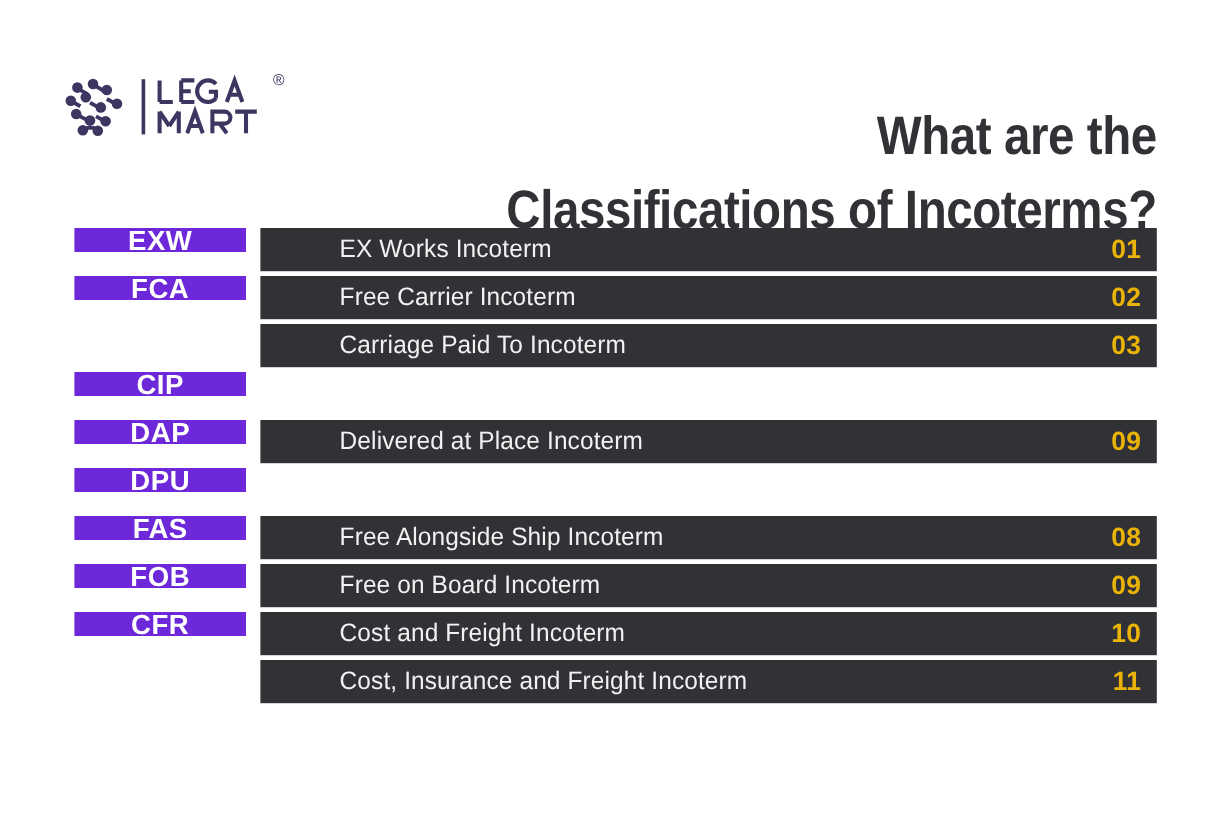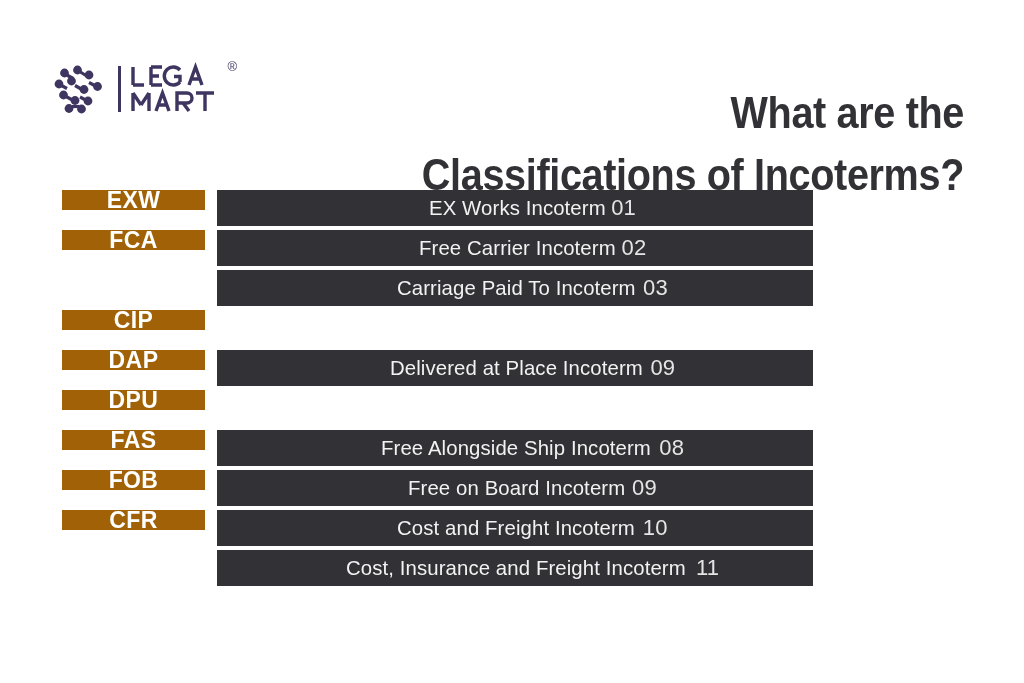--- a/index.html
+++ b/index.html
@@ -98,59 +98,59 @@
     height: 36px;
     margin-bottom: 4px;
     display: block;
   }
   .code-box {
     position: absolute;
     left: 62px;
     top: 0;
     width: 143px;
     height: 20px;
-    background: #a16207;
+    background: #6d28d9;
     color: #ffffff;
     display: flex;
     align-items: center;
     justify-content: center;
     font-family: "Liberation Sans Narrow", "Liberation Sans", sans-serif;
     font-weight: bold;
     font-size: 23px;
     letter-spacing: 0.4px;
     box-sizing: border-box;
   }
   .desc-bar {
     position: absolute;
     left: 217px;
     top: 0;
-    width: 596px;
+    width: 747px;
     height: 36px;
     background: #313136;
     box-sizing: border-box;
     display: flex;
     align-items: center;
-    justify-content: center;
-    padding: 0 31px 0 66px;
+    justify-content: space-between;
+    padding: 0 13px 0 66px;
   }
   .desc-text {
     color: #f2f2f2;
     font-family: "Liberation Sans Narrow", "Liberation Sans", sans-serif;
     font-size: 21px;
     font-weight: normal;
     letter-spacing: 0.1px;
     white-space: nowrap;
     transform: scaleX(0.97);
     transform-origin: left center;
   }
   .desc-num {
-    color: #e5e5e5;
+    color: #eab308;
     font-family: "Liberation Sans Narrow", "Liberation Sans", sans-serif;
     font-size: 22px;
-    font-weight: normal;
+    font-weight: bold;
     letter-spacing: 0.2px;
   }
 </style>
 </head>
 <body>
 
 <div id="canvas">
 
   <div id="header">
 

